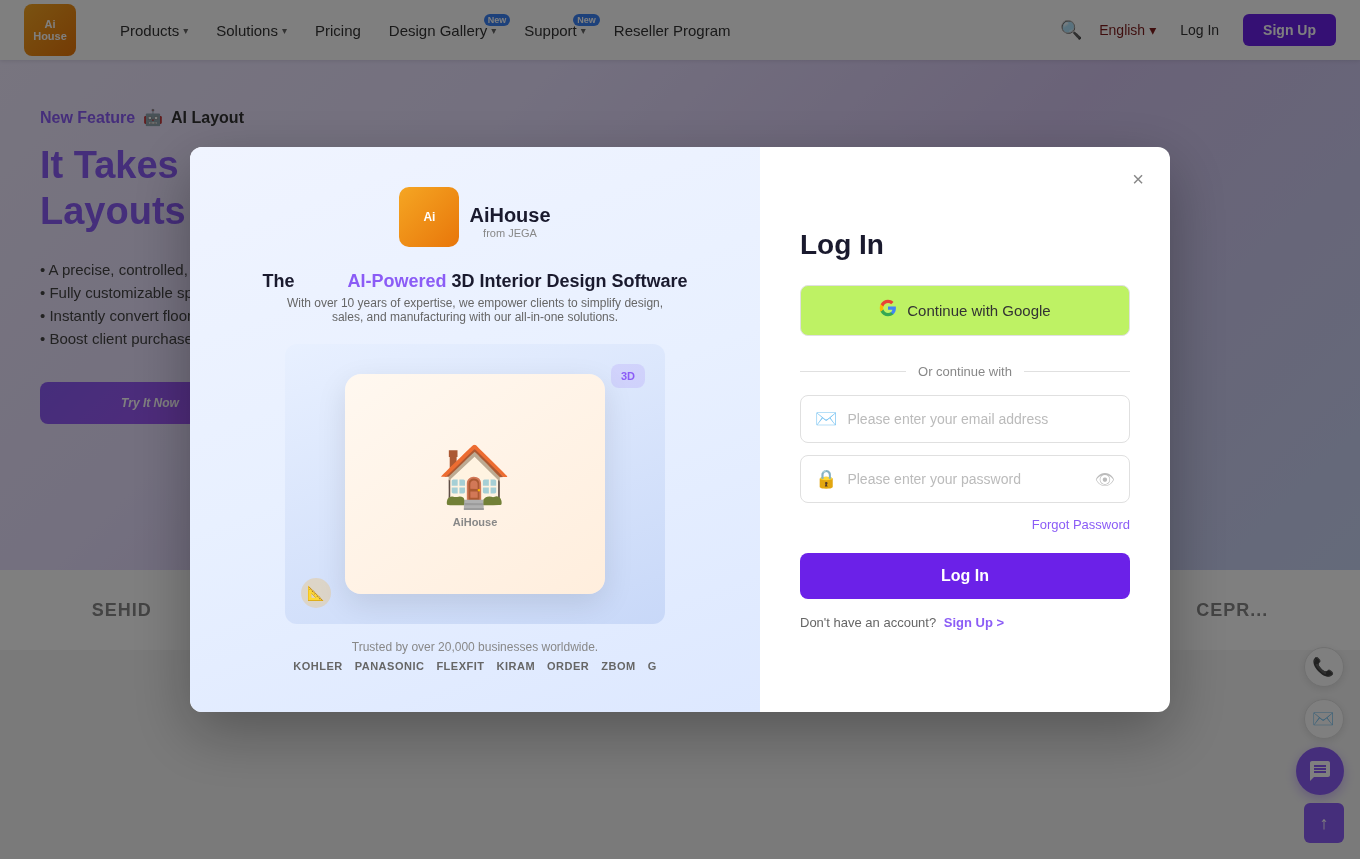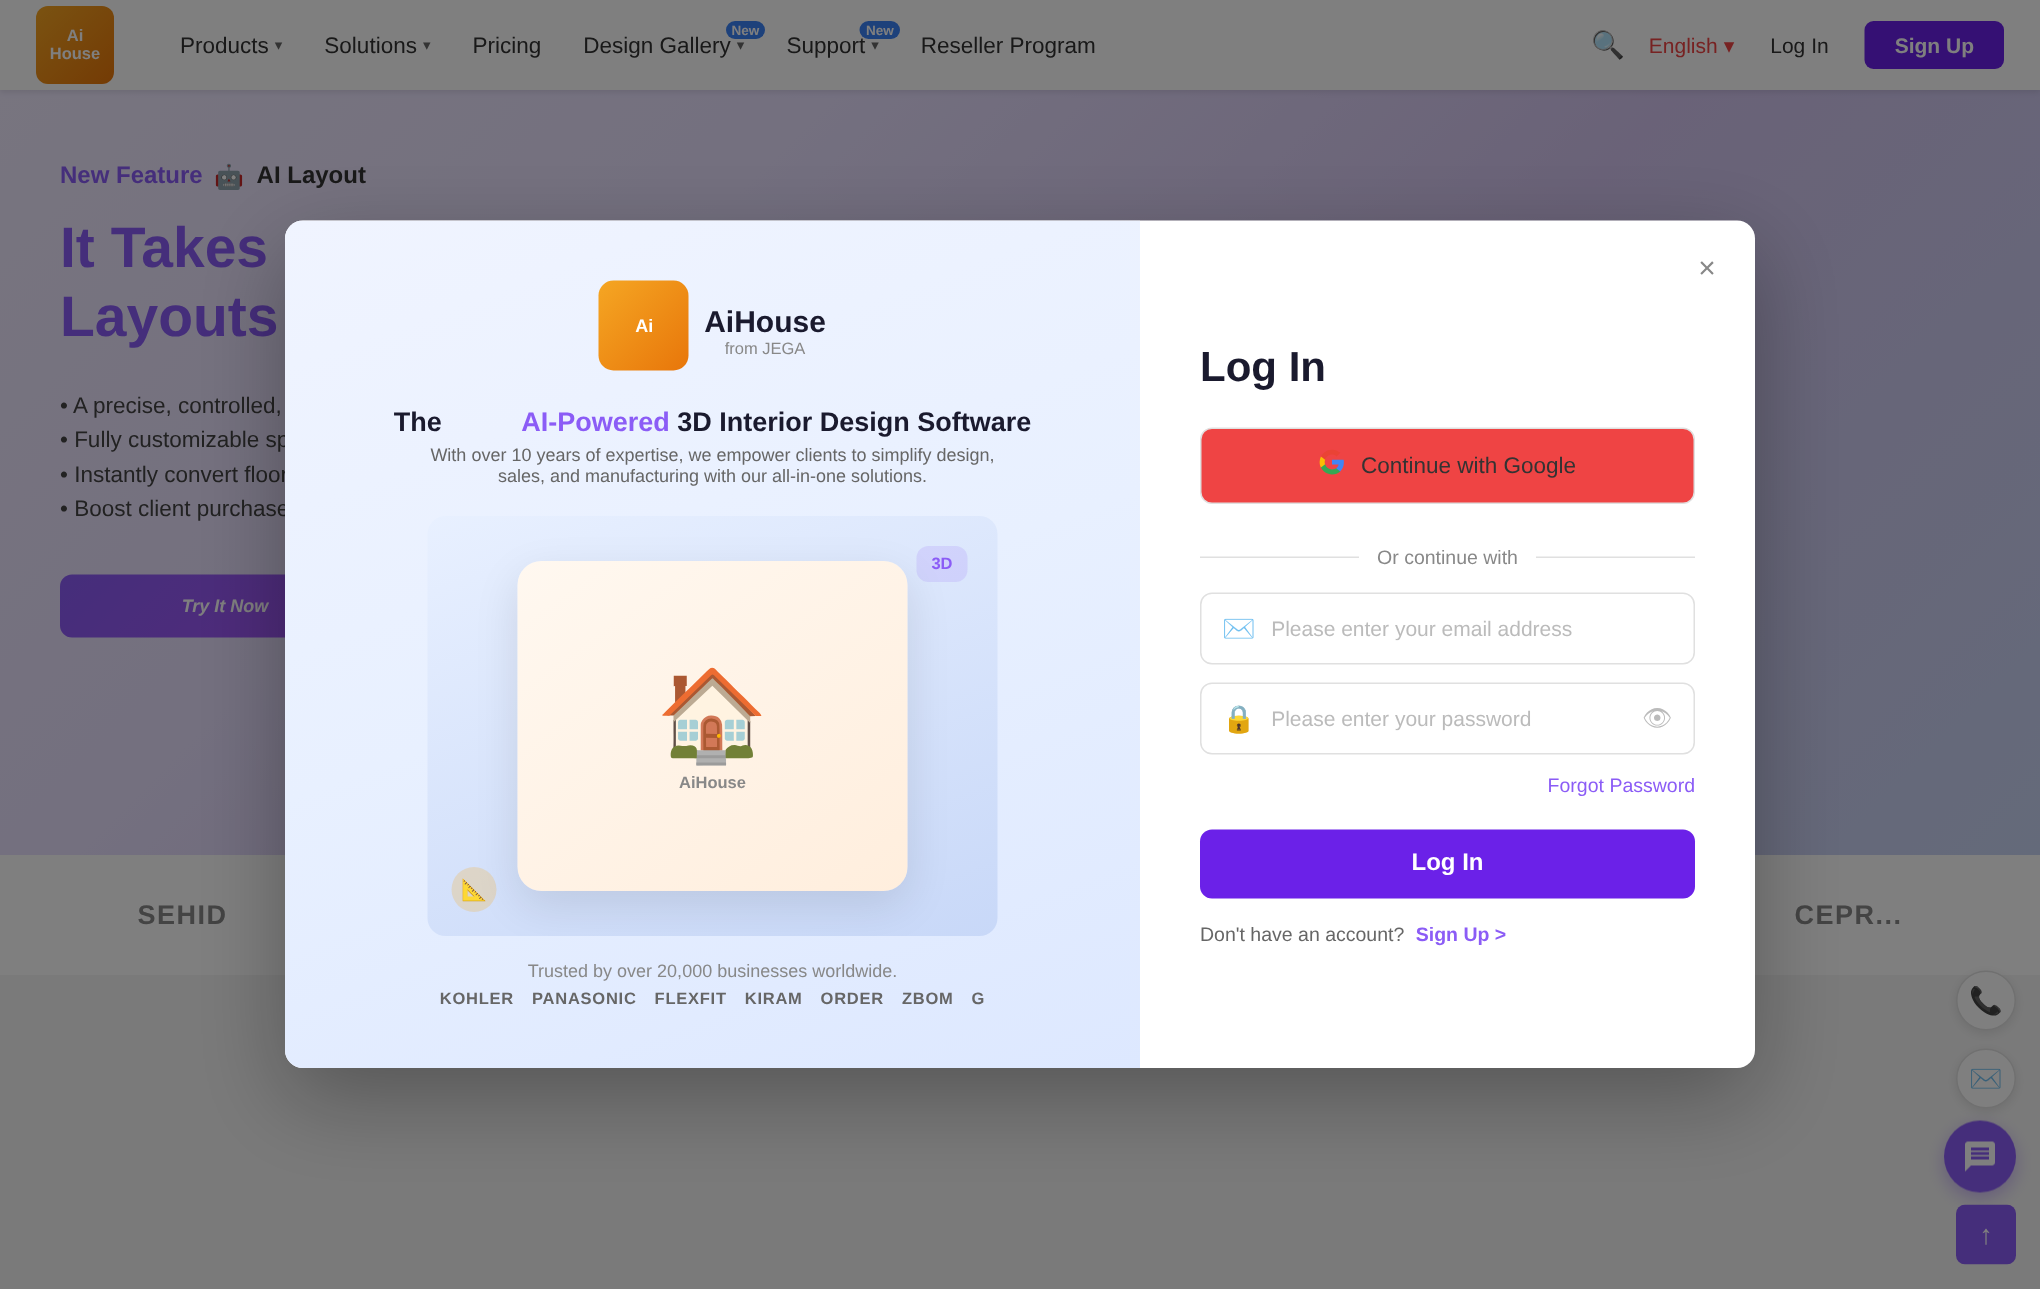--- a/index.html
+++ b/index.html
@@ -33,21 +33,21 @@
       position: absolute; top: -2px; right: -2px;
       background: #3b82f6; color: #fff;
       font-size: 9px; font-weight: 700;
       padding: 1px 4px; border-radius: 8px;
     }
     .chevron { font-size: 10px; color: #666; }
     .nav-right { display: flex; align-items: center; gap: 12px; margin-left: auto; }
     .search-icon-btn { background: none; border: none; cursor: pointer; font-size: 18px; color: #555; padding: 4px; }
     .lang-btn {
       background: none; border: none; cursor: pointer;
-      font-size: 14px; color: #ef4444; display: flex; align-items: center; gap: 4px; justify-content: space-between;
+      font-size: 14px; color: #7f1d1d; display: flex; align-items: center; gap: 4px; justify-content: space-between;
     }
     .login-btn {
       background: none; border: none; cursor: pointer;
       font-size: 14px; color: #333; font-weight: 500; padding: 6px 12px;
     }
     .signup-btn {
       background: #6b21e8; color: #fff; border: none; cursor: pointer;
       padding: 8px 20px; border-radius: 6px; font-size: 14px; font-weight: 700;
     }
 
@@ -135,21 +135,21 @@
 
     
     .modal-right {
       flex: 1; padding: 40px 40px;
       display: flex; flex-direction: column; justify-content: center;
     }
     .modal-title { font-size: 28px; font-weight: 700; color: #1a1a2e; margin-bottom: 24px; }
     .social-btn {
       display: flex; align-items: center; justify-content: center; gap: 10px;
       width: 100%; padding: 13px; border: 1.5px solid #e0e0e0;
-      border-radius: 8px; background: #ef4444; cursor: pointer;
+      border-radius: 8px; background: #bef264; cursor: pointer;
       font-size: 15px; font-weight: 500; color: #333;
       margin-bottom: 12px;
     }
     .google-icon { color: #ea4335; font-size: 18px; }
     .facebook-icon { color: #1877f2; font-size: 18px; }
     .divider-row {
       display: flex; align-items: center; gap: 12px; margin: 16px 0;
     }
     .divider-line { flex: 1; height: 1px; background: #e0e0e0; }
     .divider-text { font-size: 13px; color: #888; white-space: nowrap; }

